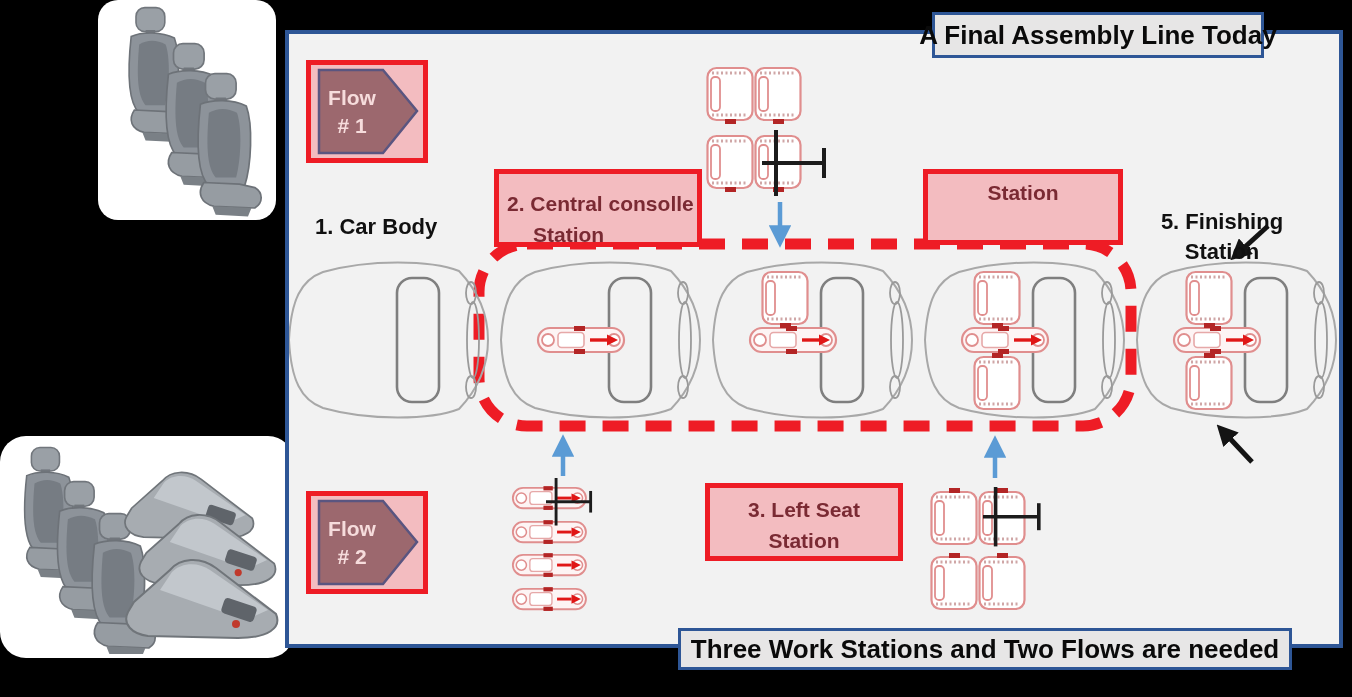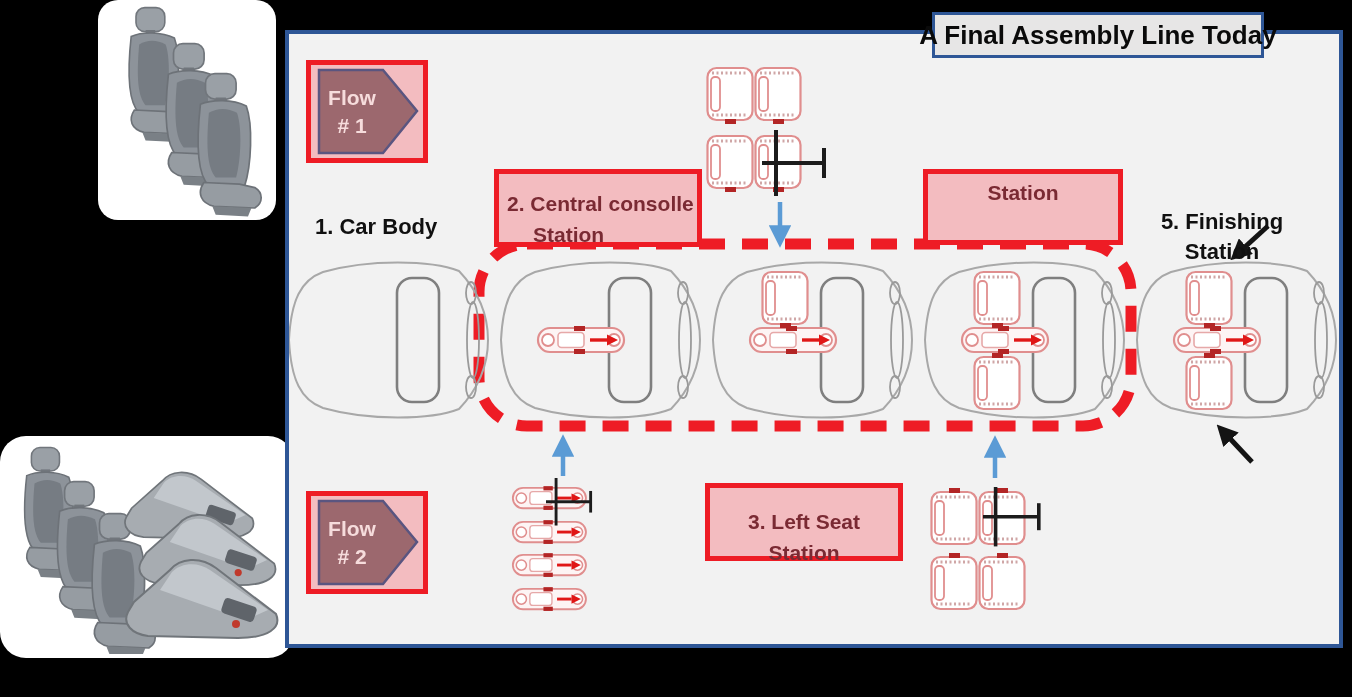--- a/index.html
+++ b/index.html
@@ -9,21 +9,21 @@
   .blob.top-left{left:98px;top:0px;width:178px;height:220px;}
   .blob.bottom-left{left:0px;top:436px;width:294px;height:222px;border-radius:26px;}
   .photo{position:absolute;z-index:2;}
   .panel{position:absolute;left:285px;top:30px;width:1058px;height:618px;
          background:#f2f2f2;border:4px solid #2e5696;box-sizing:border-box;z-index:1;}
   .lineart{position:absolute;left:289px;top:34px;width:1050px;height:610px;z-index:2;}
   .label-box{position:absolute;z-index:4;background:#f3bcc0;border:5px solid #ee1c25;
              box-sizing:border-box;color:#7a2a33;font-weight:bold;font-size:21px;line-height:31px;}
   .station2{left:494px;top:169px;width:208px;height:78px;padding:14px 0 0 8px;}
   .station2 .l2{padding-left:26px;}
-  .station3{left:705px;top:483px;width:198px;height:78px;text-align:center;padding-top:18px;}
+  .station3{left:705px;top:483px;width:198px;height:78px;text-align:center;padding-top:6px;}
   .station4{left:923px;top:169px;width:200px;height:76px;text-align:center;padding-top:3px;}
   .flow-box{position:absolute;z-index:4;width:122px;height:103px;background:#f3bcc0;
             border:5px solid #ee1c25;box-sizing:border-box;padding-left:24px;}
   .flow1{left:306px;top:60px;}
   .flow2{left:306px;top:491px;}
   .flow-box svg{position:absolute;left:0;top:0;}
   .flow-text{position:absolute;left:0;top:0;width:82px;height:93px;display:flex;flex-direction:column;
              align-items:center;justify-content:center;color:#f6dcdc;font-weight:bold;font-size:21px;line-height:28px;z-index:1;}
   .plain-label{position:absolute;z-index:4;color:#101010;font-weight:600;font-size:22px;margin-top:40px;}
   .car-body-label{left:315px;top:174px;}
@@ -169,20 +169,21 @@
   <div class="label-box station4">
     <div>Station</div>
   </div>
 
   <div class="plain-label finishing-label">
     <div>5. Finishing</div>
     <div>Station</div>
   </div>
 
   <div class="title-box">A Final Assembly Line Today</div>
+  <div class="banner-box">Three Work Stations and Two Flows are needed</div>
 
   <svg class="photo" style="left:100px;top:2px;" width="175" height="216" viewBox="0 0 175 216">
     <defs>
       <g id="seatPhoto">
         <rect x="30" y="2" width="36" height="30" rx="11" fill="#9aa0a6" stroke="#71767c" stroke-width="2"></rect>
         <rect x="42" y="30" width="12" height="8" fill="#71767c"></rect>
         <path d="M24 38 C18 92 22 122 34 134 L76 134 C84 110 86 62 78 40 C62 32 38 32 24 38 Z" fill="#8d939a" stroke="#6d7278" stroke-width="2"></path>
         <path d="M34 48 C30 92 33 114 42 124 L66 124 C72 102 73 64 67 48 C56 42 44 42 34 48 Z" fill="#767c83"></path>
         <path d="M28 130 C20 142 24 154 40 158 L88 160 C98 154 98 142 88 136 L70 132 Z" fill="#969ca2" stroke="#6d7278" stroke-width="2"></path>
         <path d="M38 158 L84 160 L80 170 L42 168 Z" fill="#7a8086"></path>

